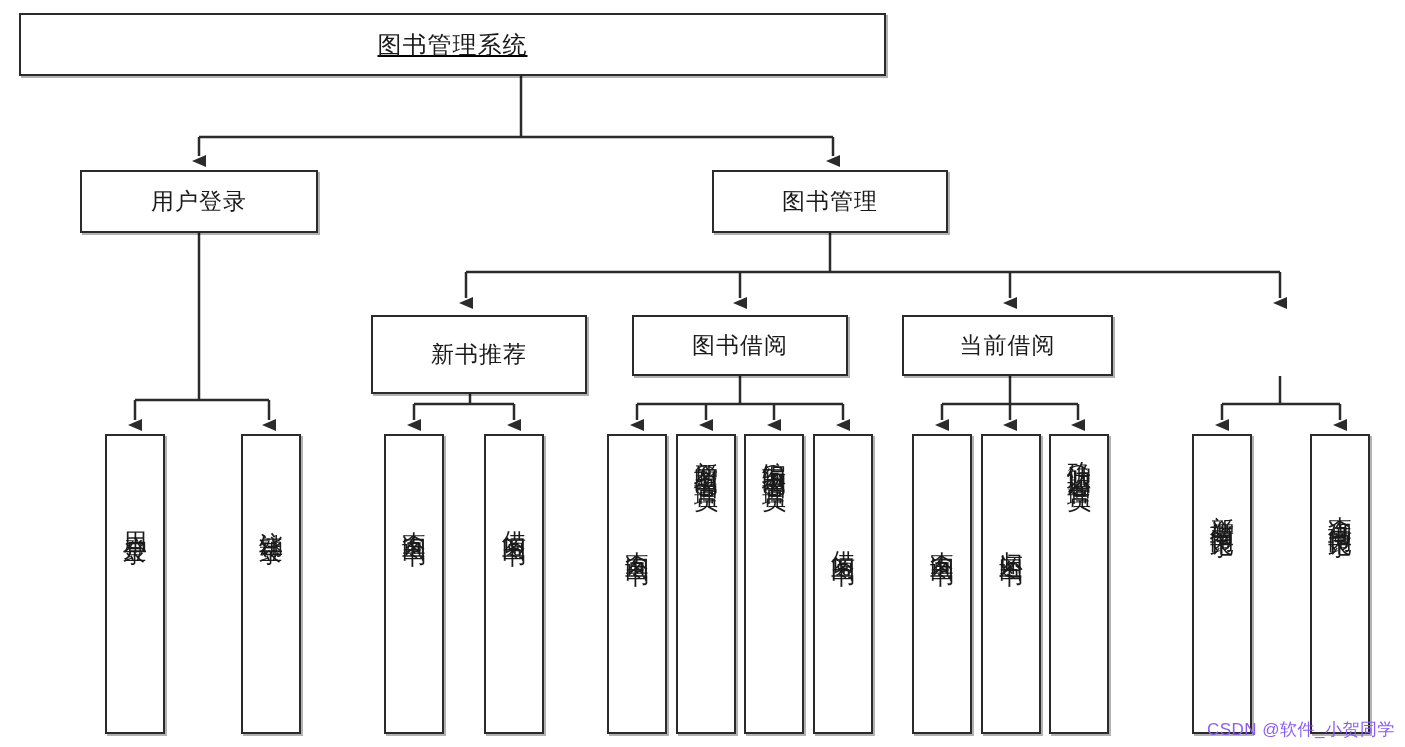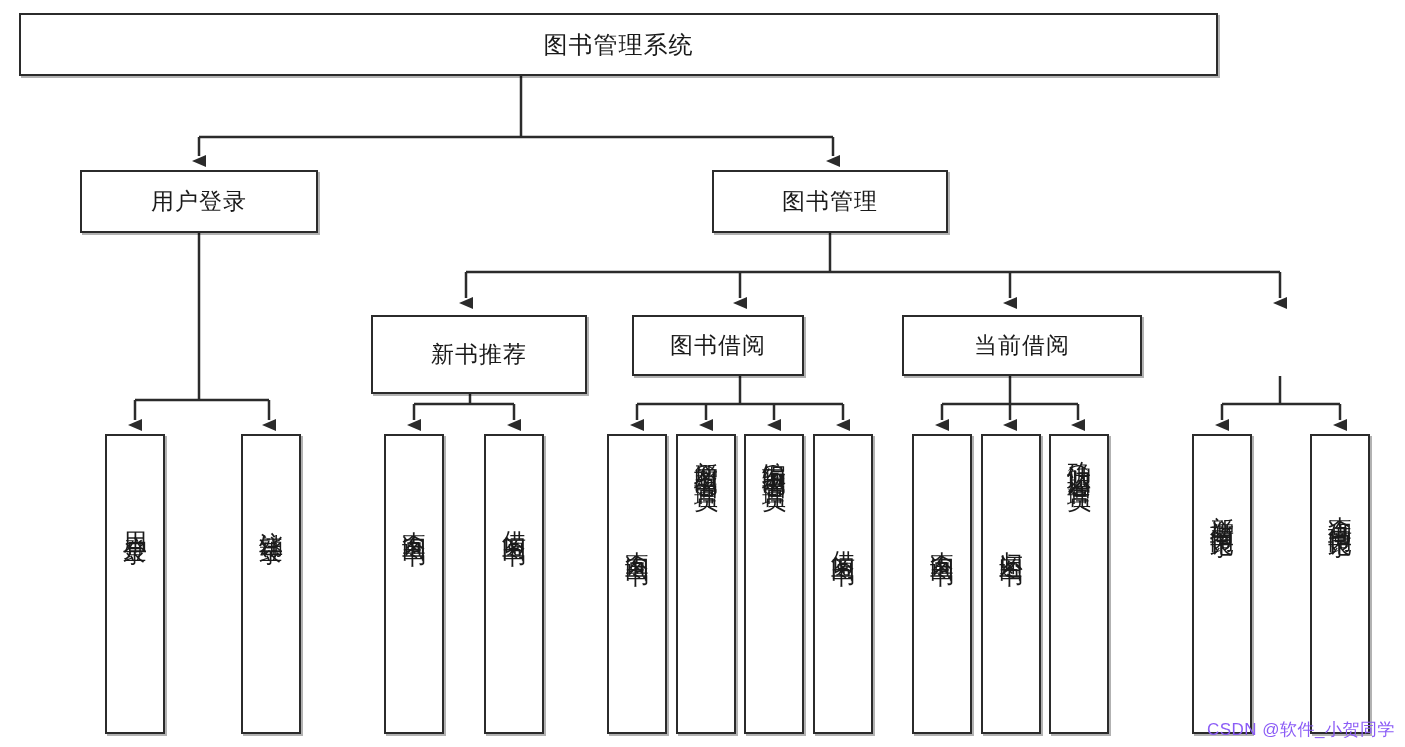--- a/index.html
+++ b/index.html
@@ -131,38 +131,38 @@
       <path d="M1010,404 L1010,420" marker-end="url(#arrow)"></path>
       <path d="M1078,404 L1078,420" marker-end="url(#arrow)"></path>
 
       <path d="M1280,376 L1280,404"></path>
       <path d="M1222,404 L1340,404"></path>
       <path d="M1222,404 L1222,420" marker-end="url(#arrow)"></path>
       <path d="M1340,404 L1340,420" marker-end="url(#arrow)"></path>
     </g>
   </svg>
 
-  <div class="node horiz root" style="left:19px; top:13px; width:1199px; height:63px;">
+  <div class="node horiz root" style="left:19px; top:13px; width:867px; height:63px;text-decoration:underline;">
     <span class="label">图书管理系统</span>
   </div>
 
   <div class="node horiz" style="left:80px; top:170px; width:238px; height:63px;">
     <span class="label">用户登录</span>
   </div>
   <div class="node horiz" style="left:712px; top:170px; width:236px; height:63px;">
     <span class="label">图书管理</span>
   </div>
 
   <div class="node horiz" style="left:371px; top:315px; width:216px; height:79px;">
     <span class="label">新书推荐</span>
   </div>
-  <div class="node horiz" style="left:632px; top:315px; width:172px; height:61px;">
+  <div class="node horiz" style="left:632px; top:315px; width:216px; height:61px;">
     <span class="label">图书借阅</span>
   </div>
-  <div class="node horiz" style="left:902px; top:315px; width:240px; height:61px;">
+  <div class="node horiz" style="left:902px; top:315px; width:211px; height:61px;">
     <span class="label">当前借阅</span>
   </div>
 
   <div class="node vert mid" style="left:105px; top:434px; width:60px; height:300px;">
     <span class="label">用户登录</span>
   </div>
   <div class="node vert mid" style="left:241px; top:434px; width:60px; height:300px;">
     <span class="label">注销登录</span>
   </div>
 

